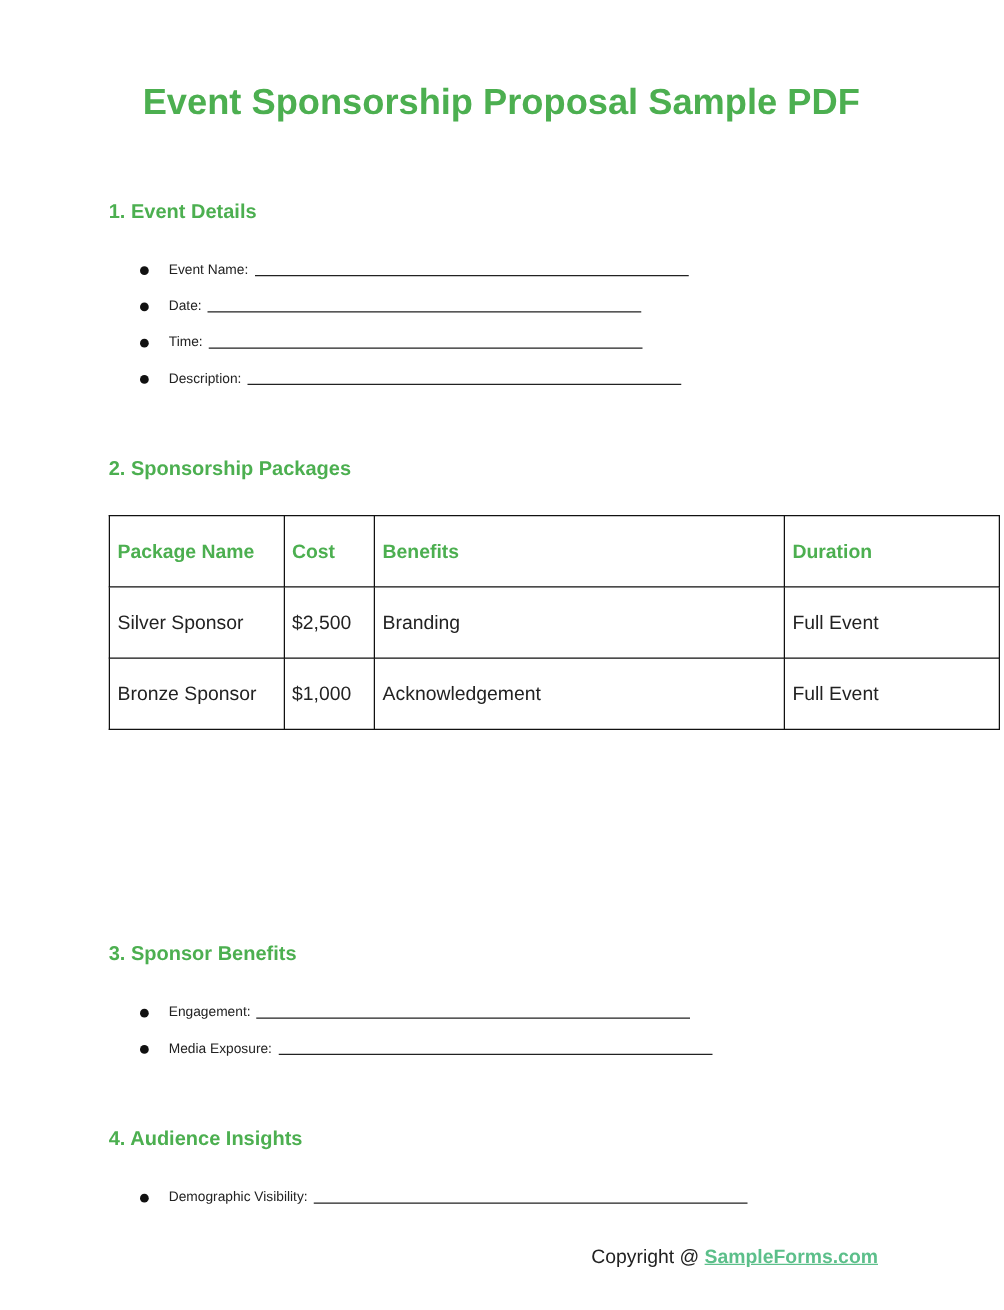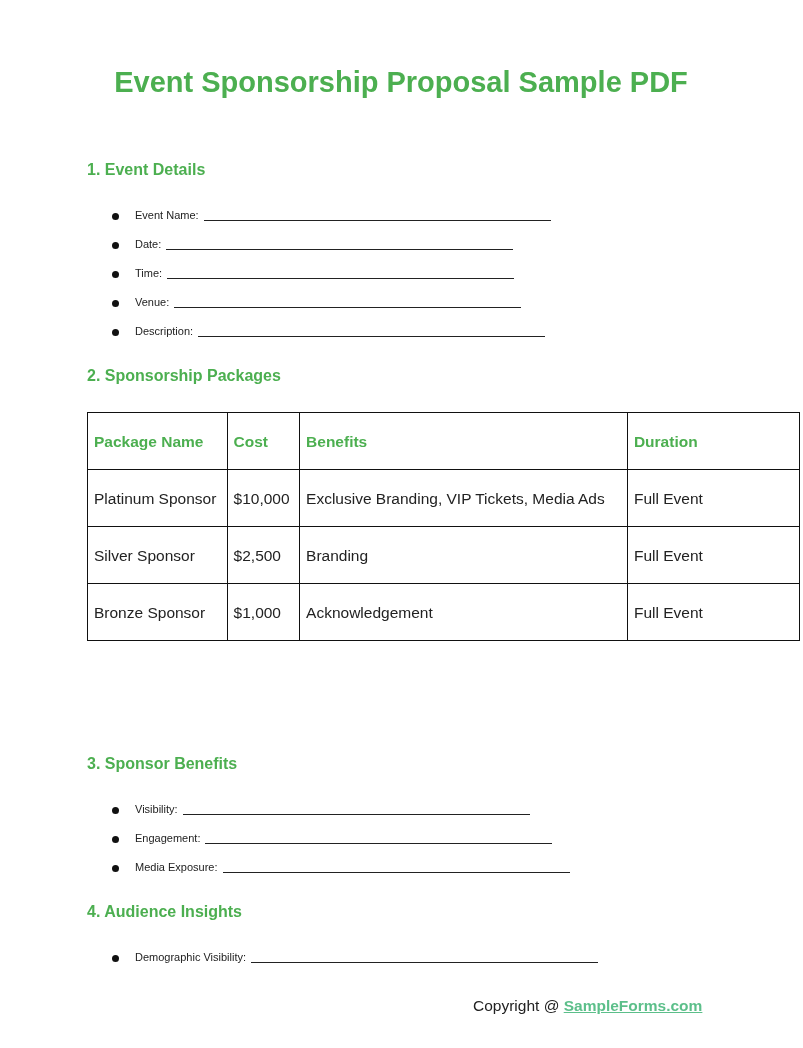--- a/index.html
+++ b/index.html
@@ -25,21 +25,20 @@
 </head>
 <body>
 
 <h1 class="title">Event Sponsorship Proposal Sample PDF</h1>
 
 <h2 class="h2" style="top:161px">1. Event Details</h2>
 <ul class="fields" style="top:201px">
   <li><span class="bullet"></span><span>Event Name:</span><span class="blank" style="width:347px"></span></li>
   <li><span class="bullet"></span><span>Date:</span><span class="blank" style="width:347px"></span></li>
   <li><span class="bullet"></span><span>Time:</span><span class="blank" style="width:347px"></span></li>
-  <li><span class="bullet"></span><span>Venue:</span><span class="blank" style="width:347px"></span></li>
   <li><span class="bullet"></span><span>Description:</span><span class="blank" style="width:347px"></span></li>
 </ul>
 
 <h2 class="h2" style="top:367px">2. Sponsorship Packages</h2>
 <table class="pkg">
   <colgroup>
     <col style="width:129px">
       <col style="width:67px">
       <col style="width:303px">
       <col style="width:159px">
@@ -47,43 +46,36 @@
   <thead>
     <tr>
       <th>Package Name</th>
       <th>Cost</th>
       <th>Benefits</th>
       <th>Duration</th>
     </tr>
   </thead>
   <tbody>
     <tr>
-      <td style="word-break:normal">Platinum Sponsor</td>
-      <td style="word-break:break-all">$10,000</td>
-      <td>Exclusive Branding, VIP Tickets, Media Ads</td>
-      <td>Full Event</td>
-    </tr>
-    <tr>
       <td>Silver Sponsor</td>
       <td>$2,500</td>
       <td>Branding</td>
       <td>Full Event</td>
     </tr>
     <tr>
       <td style="white-space:nowrap">Bronze Sponsor</td>
       <td>$1,000</td>
       <td>Acknowledgement</td>
       <td>Full Event</td>
     </tr>
   </tbody>
 </table>
 
 <h2 class="h2" style="top:755px">3. Sponsor Benefits</h2>
 <ul class="fields" style="top:795px">
-  <li><span class="bullet"></span><span>Visibility:</span><span class="blank" style="width:347px"></span></li>
   <li><span class="bullet"></span><span>Engagement:</span><span class="blank" style="width:347px"></span></li>
   <li><span class="bullet"></span><span>Media Exposure:</span><span class="blank" style="width:347px"></span></li>
 </ul>
 
 <h2 class="h2" style="top:903px">4. Audience Insights</h2>
 <ul class="fields" style="top:943px">
   <li><span class="bullet"></span><span>Demographic Visibility:</span><span class="blank" style="width:347px"></span></li>
 </ul>
 
 <div class="footer">

